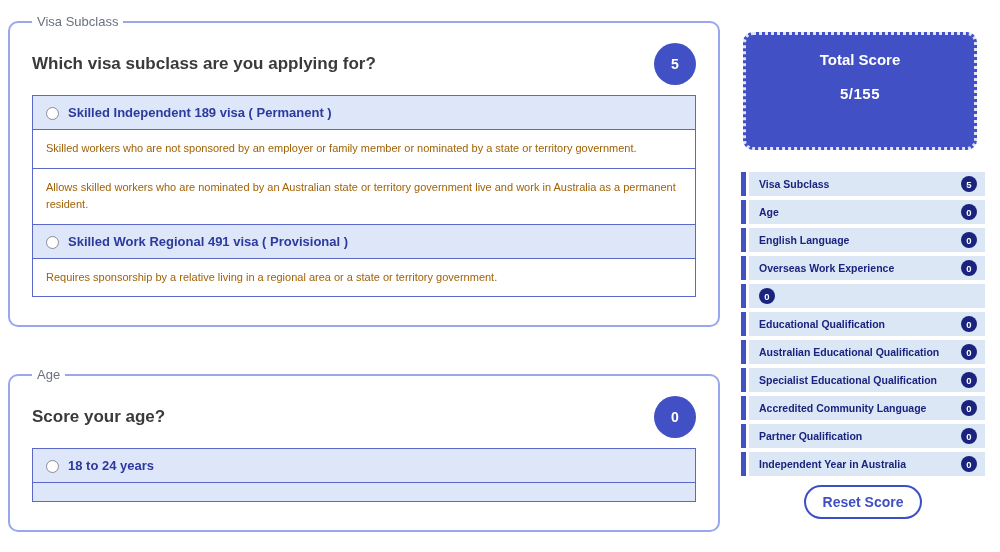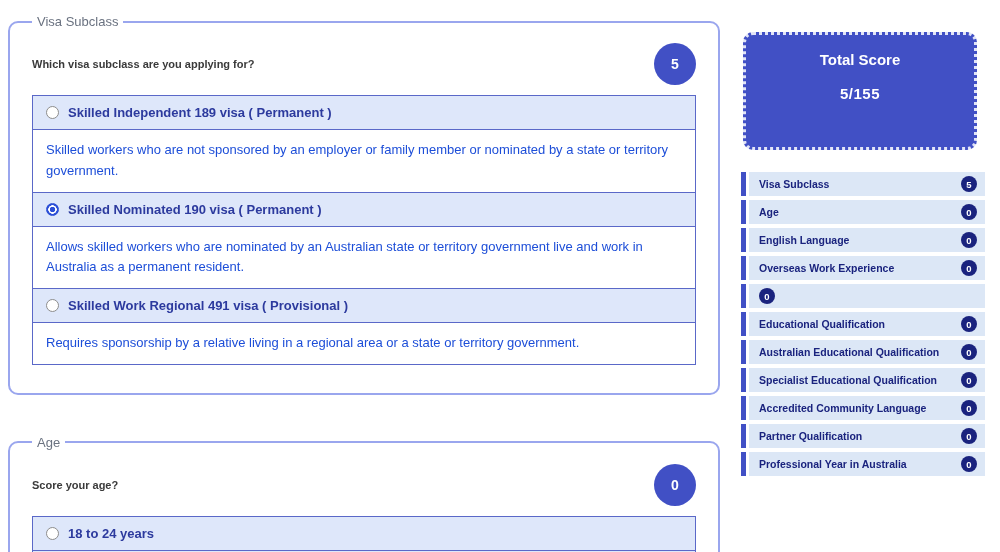--- a/index.html
+++ b/index.html
@@ -21,35 +21,35 @@
   
   .main-col{position:absolute;left:8px;top:14px;width:712px;}
   fieldset.section{
     border:2px solid #9aa6ee;border-radius:10px;
     margin:0 0 40px 0;padding:6px 22px 28px;
   }
   fieldset.section legend{
     color:#6a7280;font-size:13px;padding:0 5px;margin-left:0;
   }
   .q-row{display:flex;align-items:center;justify-content:space-between;margin:8px 0 10px;}
-  .question{font-size:11px;color:#3a3a3a;font-weight:bold;margin:0;}
+  .question{font-size:17px;color:#3a3a3a;font-weight:bold;margin:0;}
   .q-badge{
     width:42px;height:42px;border-radius:50%;background:var(--accent);
     color:#fff;font-size:14px;font-weight:bold;
     display:flex;align-items:center;justify-content:center;flex:none;
   }
   .options{border:1px solid var(--row-border);}
   .opt-row{
-    background:var(--opt-bg);padding:9px 13px;display:flex;align-items:center;gap:9px;
+    background:var(--opt-bg);padding:9px 13px;display:flex;align-items:flex-end;gap:9px;
     border-bottom:1px solid var(--row-border);cursor:pointer;
   }
   .options > div:last-child{border-bottom:none;}
   .opt-label{color:var(--opt-text);font-weight:bold;font-size:13px;}
   .desc-row{
-    background:#fff;padding:10px 13px;color:#1d4ed8;font-size:13px;
+    background:#fff;padding:10px 13px;color:#a16207;font-size:11px;
     line-height:1.6;border-bottom:1px solid var(--row-border);
   }
   .radio{
     width:13px;height:13px;border-radius:50%;flex:none;
     background:#fff;border:1px solid #8d8d8d;display:inline-block;
   }
   .radio.checked{
     border:1px solid #2b4ed6;
     background:radial-gradient(circle,#2b4ed6 0 2.5px,#ffffff 3px 4px,#2b4ed6 4.5px);
   }
@@ -94,24 +94,20 @@
       <h2 class="question">Which visa subclass are you applying for?</h2>
       <div class="q-badge">5</div>
     </div>
     <div class="options">
           <div class="opt-row">
     <span class="radio"></span>
     <span class="opt-label">Skilled Independent 189 visa ( Permanent )</span>
   </div>
           <div class="desc-row">
     <span>Skilled workers who are not sponsored by an employer or family member or nominated by a state or territory government.</span>
-  </div>
-          <div class="opt-row">
-    <span class="radio checked"></span>
-    <span class="opt-label">Skilled Nominated 190 visa ( Permanent )</span>
   </div>
           <div class="desc-row">
     <span>Allows skilled workers who are nominated by an Australian state or territory government live and work in Australia as a permanent resident.</span>
   </div>
           <div class="opt-row">
     <span class="radio"></span>
     <span class="opt-label">Skilled Work Regional 491 visa ( Provisional )</span>
   </div>
           <div class="desc-row">
     <span>Requires sponsorship by a relative living in a regional area or a state or territory government.</span>
@@ -208,20 +204,21 @@
         <div class="side-item">
     <span class="side-bar-accent"></span>
     <span class="side-main">
       <span class="side-label">Partner Qualification</span>
       <span class="side-badge">0</span>
     </span>
   </div>
         <div class="side-item">
     <span class="side-bar-accent"></span>
     <span class="side-main">
-      <span class="side-label">Professional Year in Australia</span>
+      <span class="side-label">Independent Year in Australia</span>
       <span class="side-badge">0</span>
     </span>
   </div>
       </div>
+    <button class="reset-btn">Reset Score</button>
   </aside>
 
 </div>
 
 </body></html>

